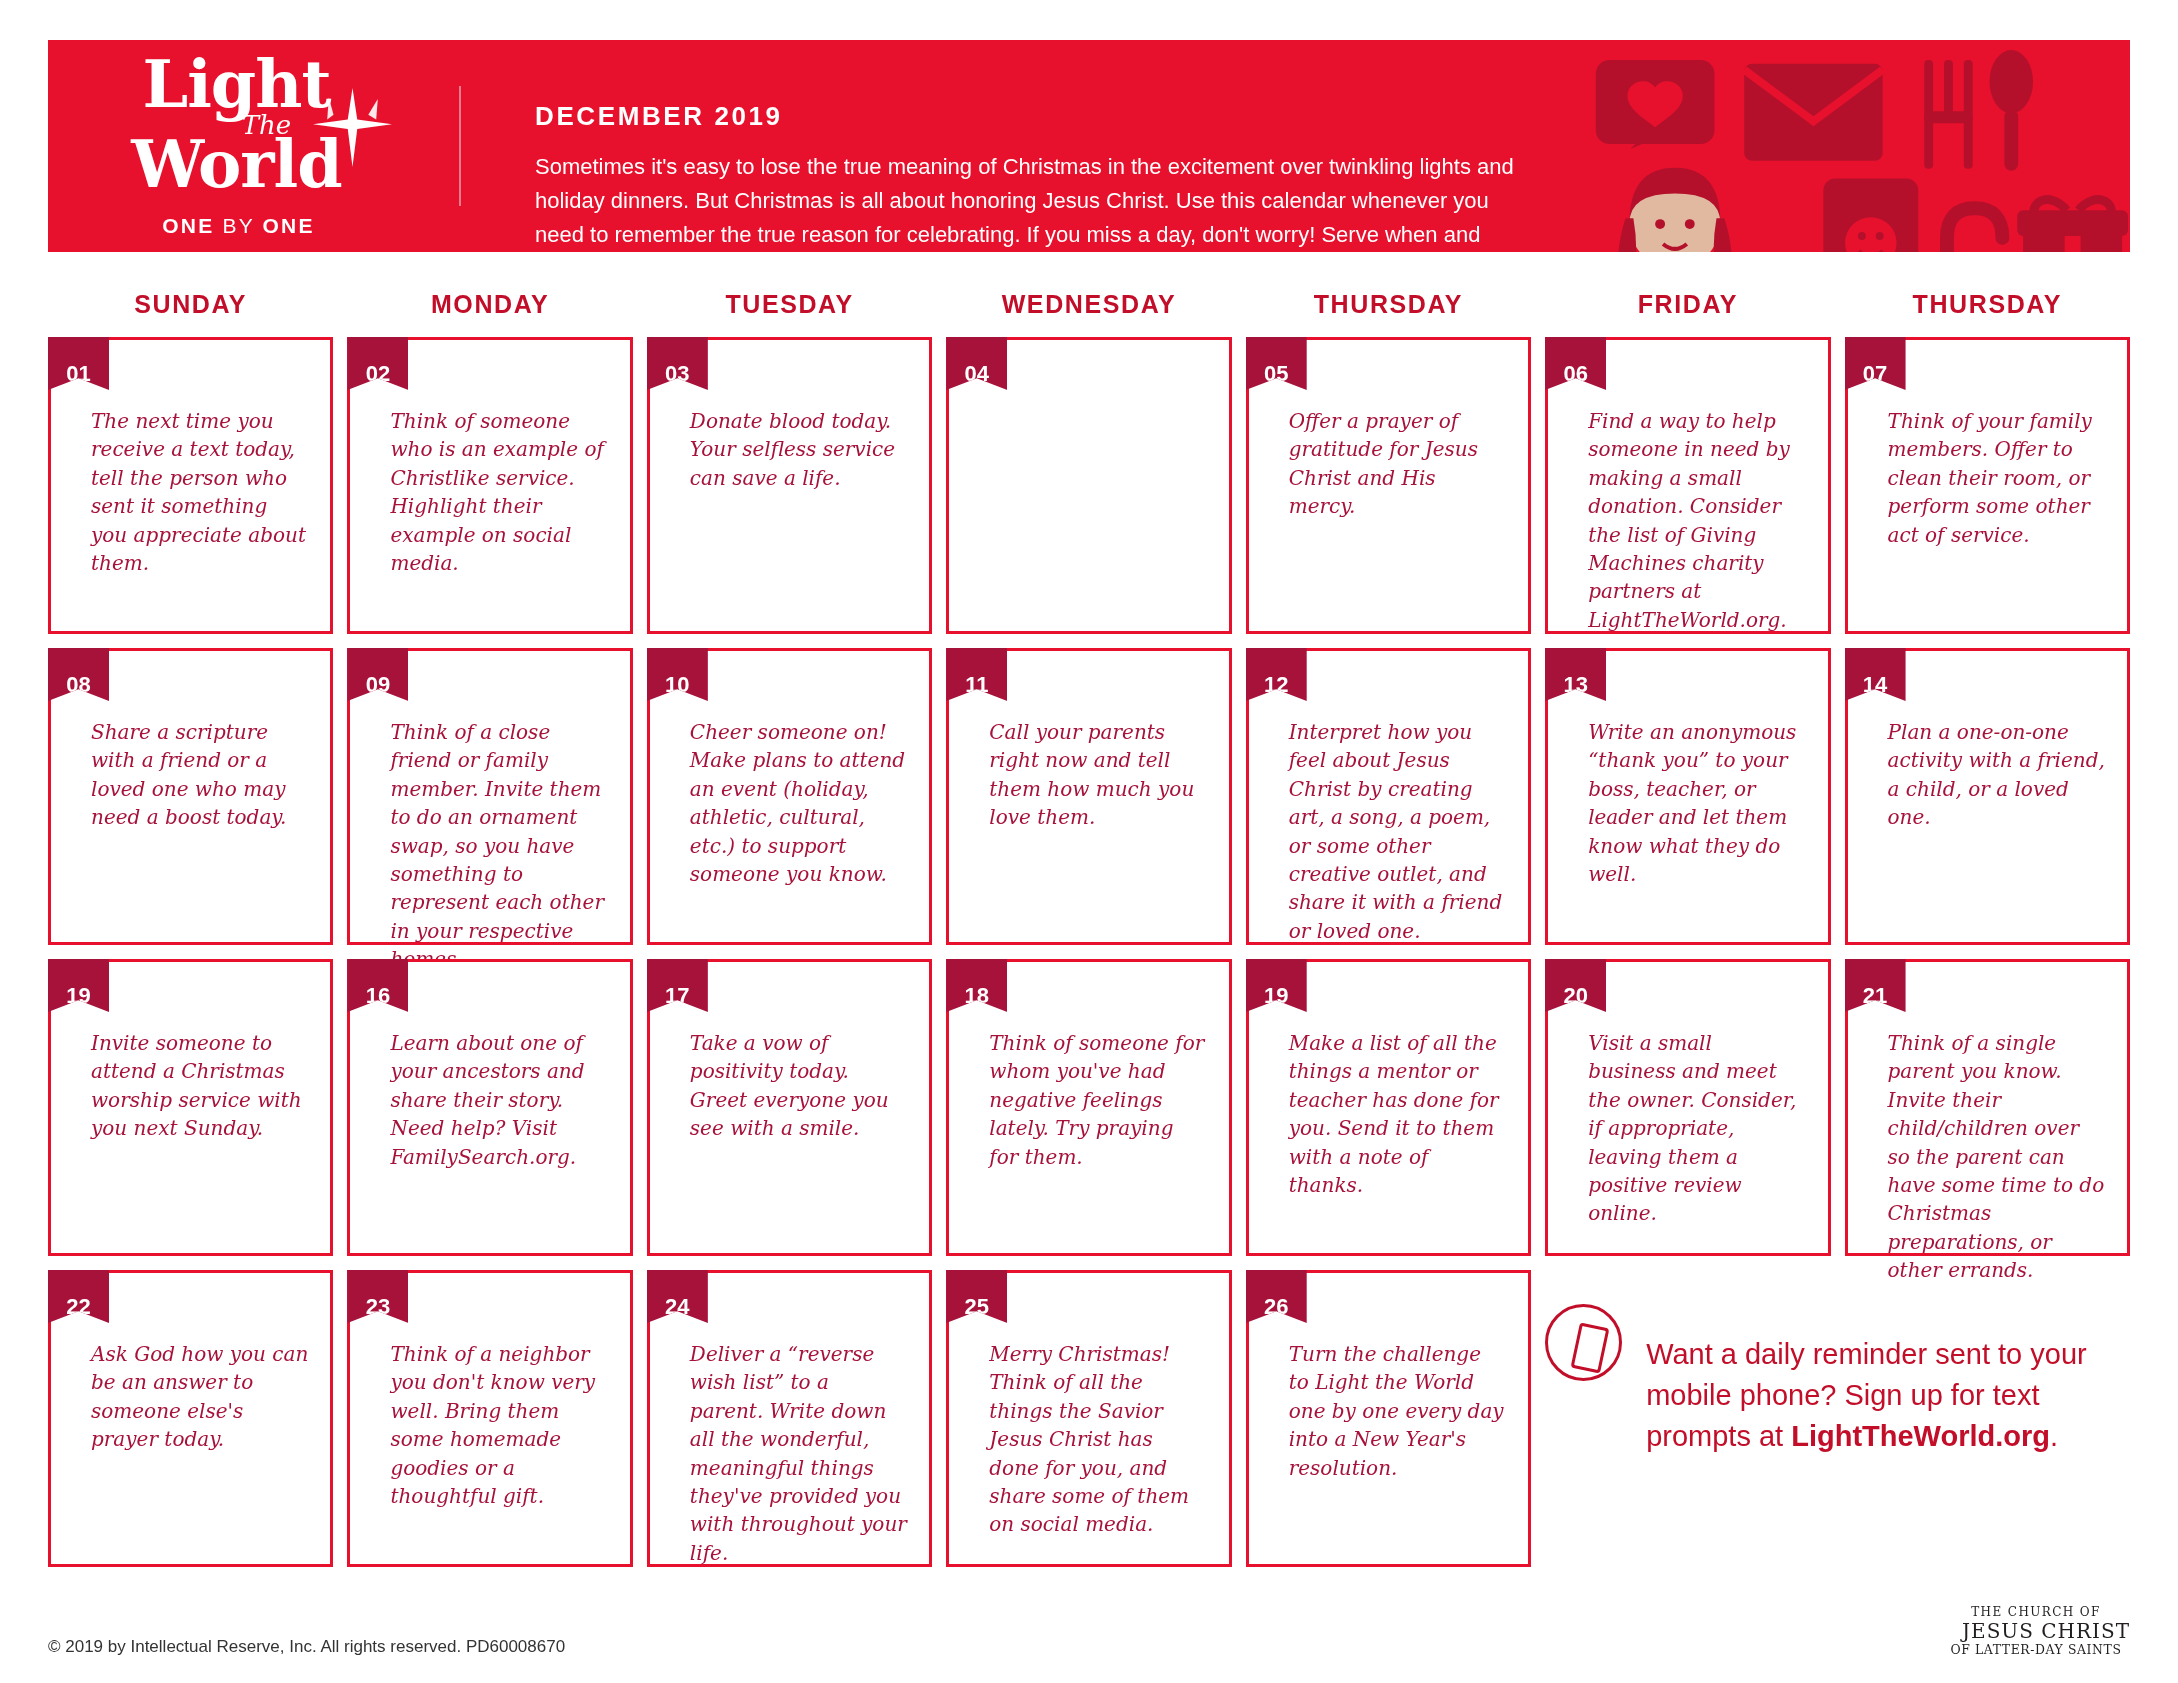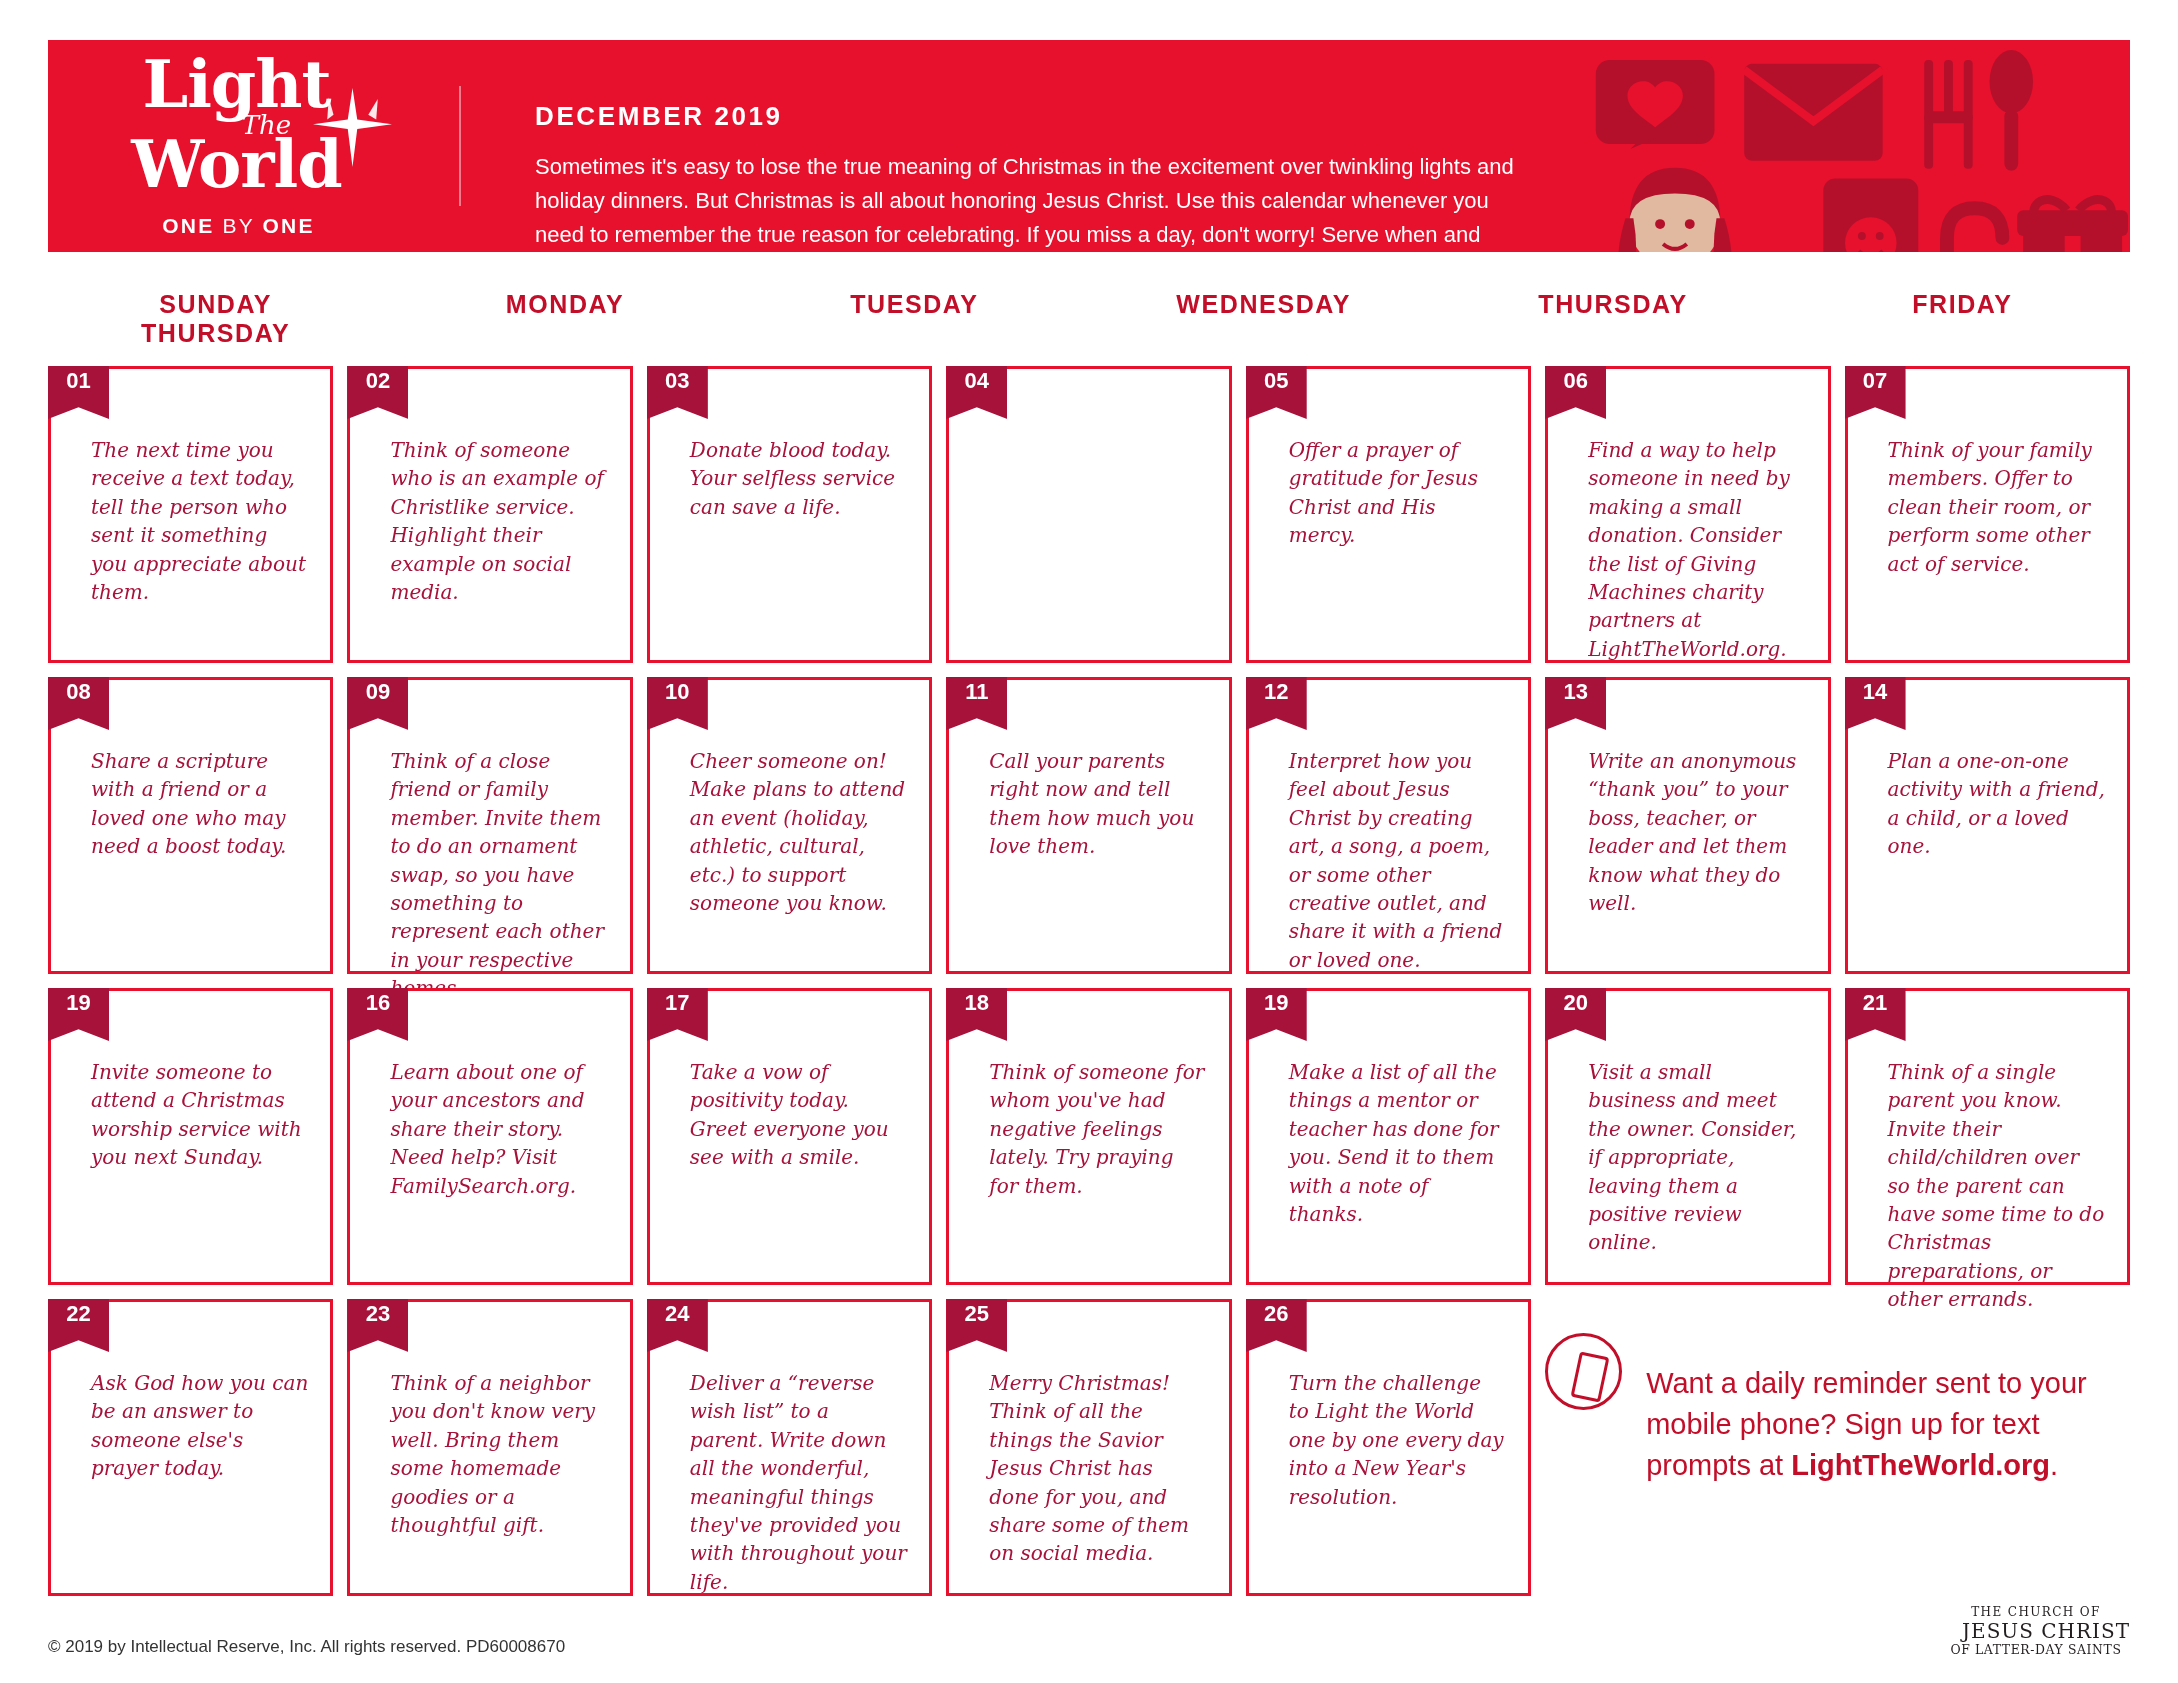--- a/index.html
+++ b/index.html
@@ -97,21 +97,21 @@
 
   .header-art {
     width: 554px;
     position: relative;
   }
   .header-art svg { position: absolute; right: 0; top: 0; }
 
   
   .weekdays {
     display: grid;
-    grid-template-columns: repeat(6, 1fr);
+    grid-template-columns: repeat(7, 1fr);
     column-gap: 14px;
     margin-top: 38px;
   }
   .weekday {
     text-align: center;
     font-size: 25px;
     font-weight: bold;
     letter-spacing: 1.6px;
     color: #c20e29;
   }
@@ -132,21 +132,21 @@
   }
 
   .flag {
     position: absolute;
     left: -3px; top: -3px;
     width: 61px; height: 53px;
     background: #a7123b;
     color: #ffffff;
     font-size: 22px;
     font-weight: bold;
-    padding-top: 2px;
+    padding-top: 24px;
     text-align: center;
     clip-path: polygon(0 0, 100% 0, 100% 100%, 50% 78%, 0 100%);
   }
   .cell-text {
     position: absolute;
     left: 40px; right: 22px; top: 67px;
     font-family: "DejaVu Serif", serif;
     font-style: italic;
     font-size: 20px;
     line-height: 1.42;

